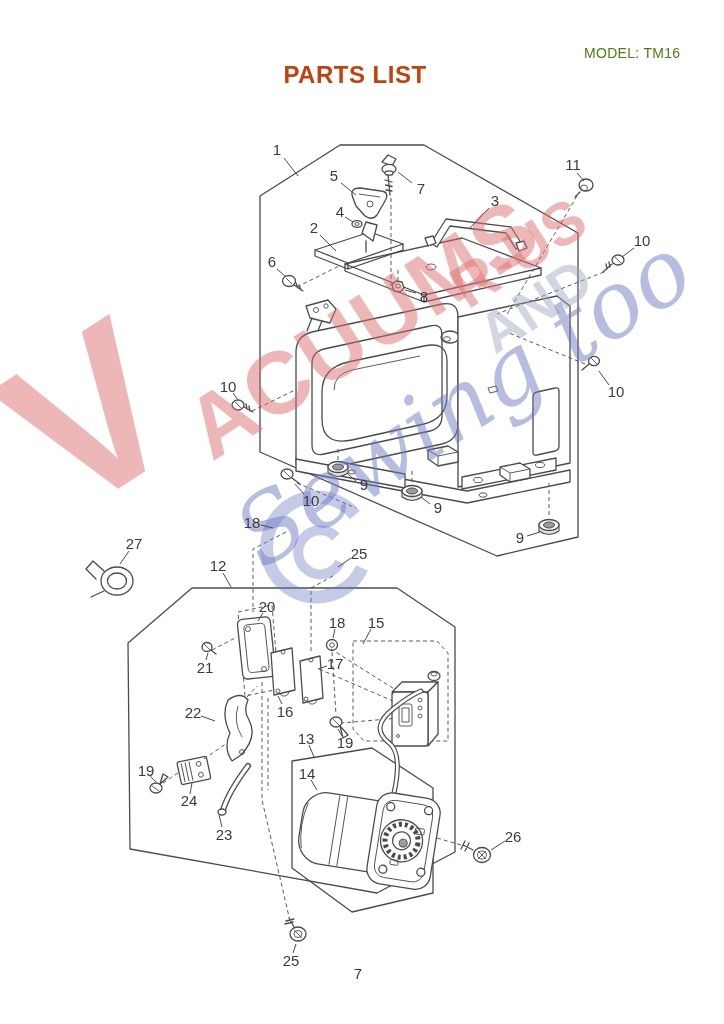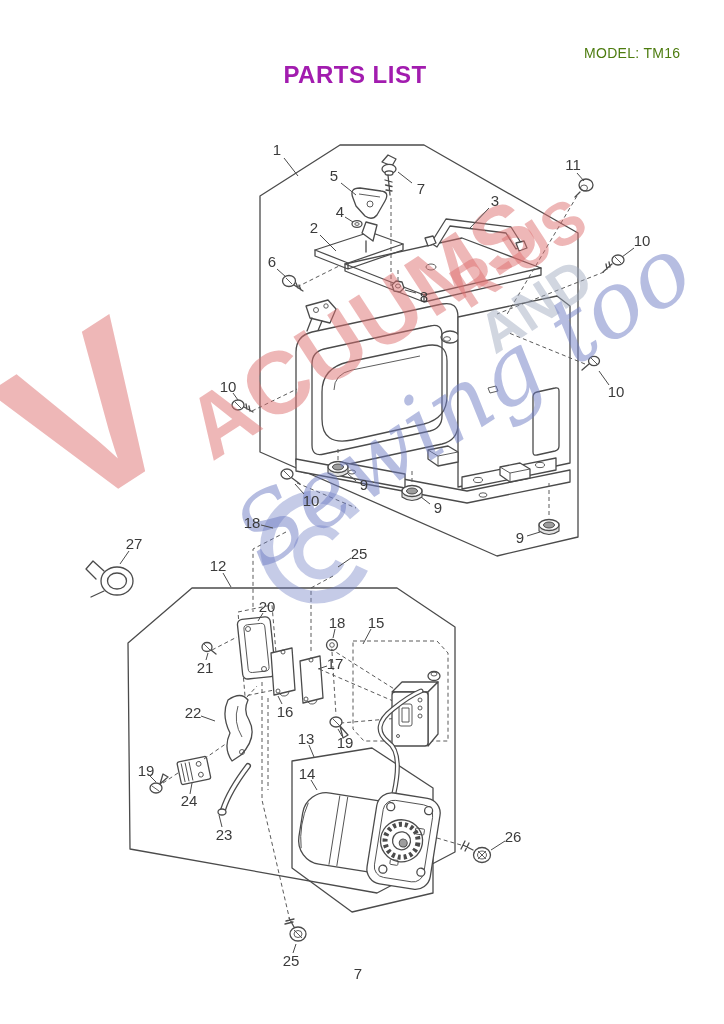--- a/index.html
+++ b/index.html
@@ -1,20 +1,20 @@
 <!DOCTYPE html>
 <html><head>
 <meta charset="utf-8">
 <style>
   html,body{margin:0;padding:0;}
   body{width:724px;height:1024px;background:#ffffff;position:relative;overflow:hidden;
        font-family:"Liberation Sans",sans-serif;}
   .model{position:absolute;left:584px;top:45px;font-size:14px;color:#4d7c0f;letter-spacing:.3px;}
   .title{position:absolute;left:0;top:61px;width:710px;text-align:center;margin:0;
-         font-size:24px;font-weight:bold;color:#a21caf;letter-spacing:.5px;}
+         font-size:24px;font-weight:bold;color:#c2410c;letter-spacing:.5px;}
   .pagenum{position:absolute;left:338px;top:965px;width:40px;text-align:center;font-size:15px;color:#3b3b3b;}
   svg.fig{position:absolute;left:0;top:0;}
   .ln{stroke:#4b4b4b;stroke-width:1.3;fill:none;stroke-linejoin:round;stroke-linecap:round;}
   .thin{stroke:#4b4b4b;stroke-width:.9;fill:none;stroke-linejoin:round;}
   .fw{stroke:#4b4b4b;stroke-width:1.3;fill:#ffffff;stroke-linejoin:round;}
   .fg{stroke:#4b4b4b;stroke-width:1.1;fill:#e3e3e3;}
   .fd{stroke:#4b4b4b;stroke-width:1;fill:#9d9d9d;}
   .dash{stroke:#5a5a5a;stroke-width:1;fill:none;stroke-dasharray:4 3;}
   .callout{font:15px "Liberation Sans",sans-serif;fill:#3b3b3b;text-anchor:middle;}
   .leader{stroke:#4b4b4b;stroke-width:1;}

